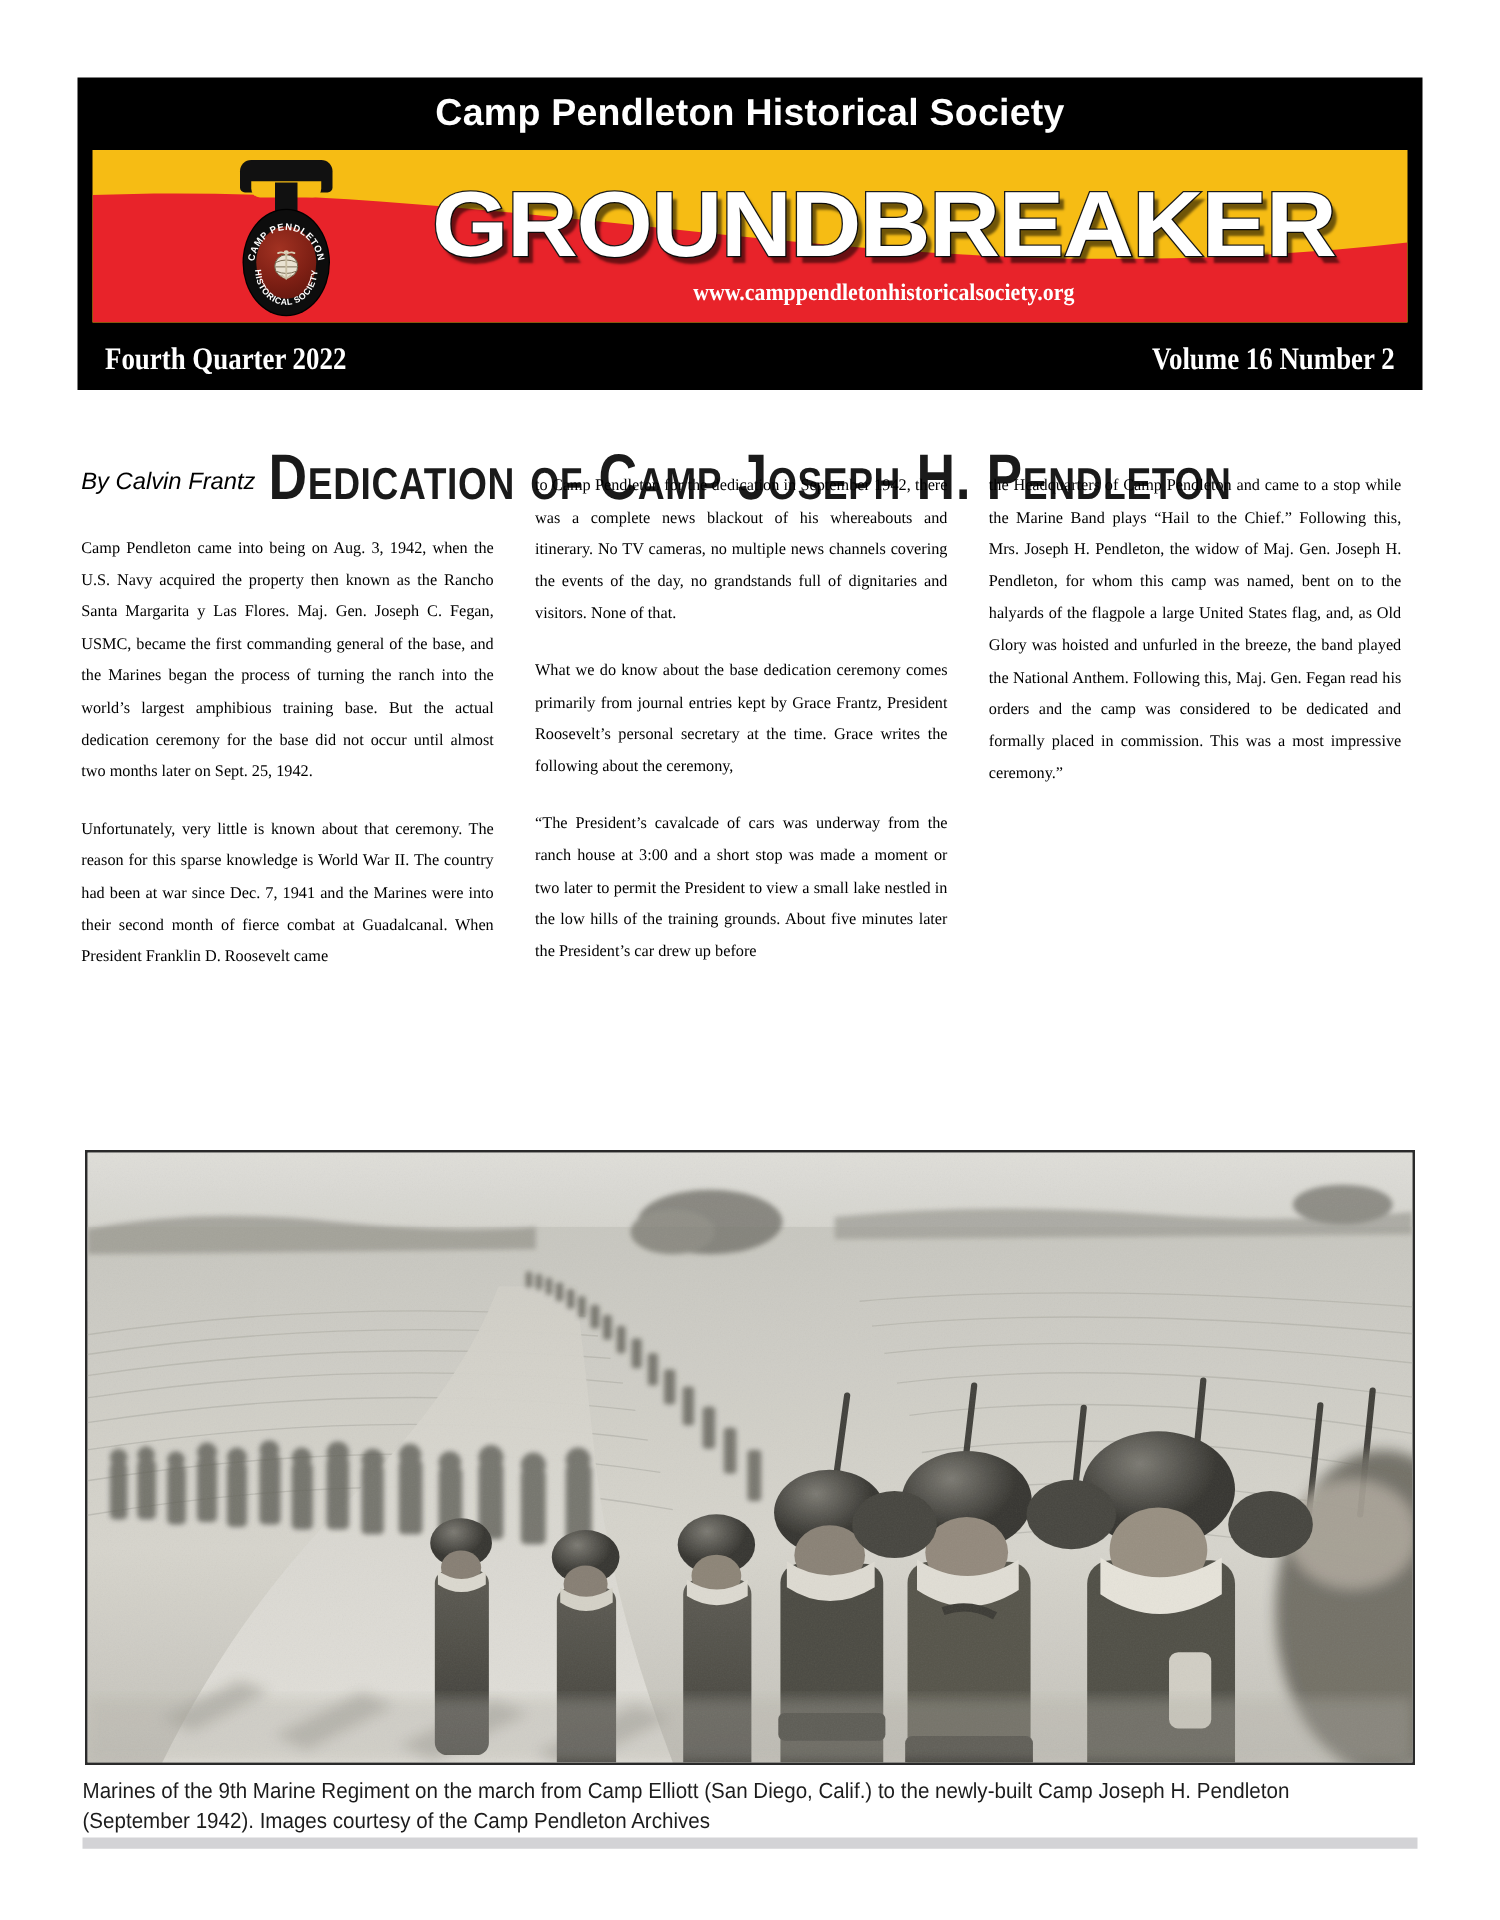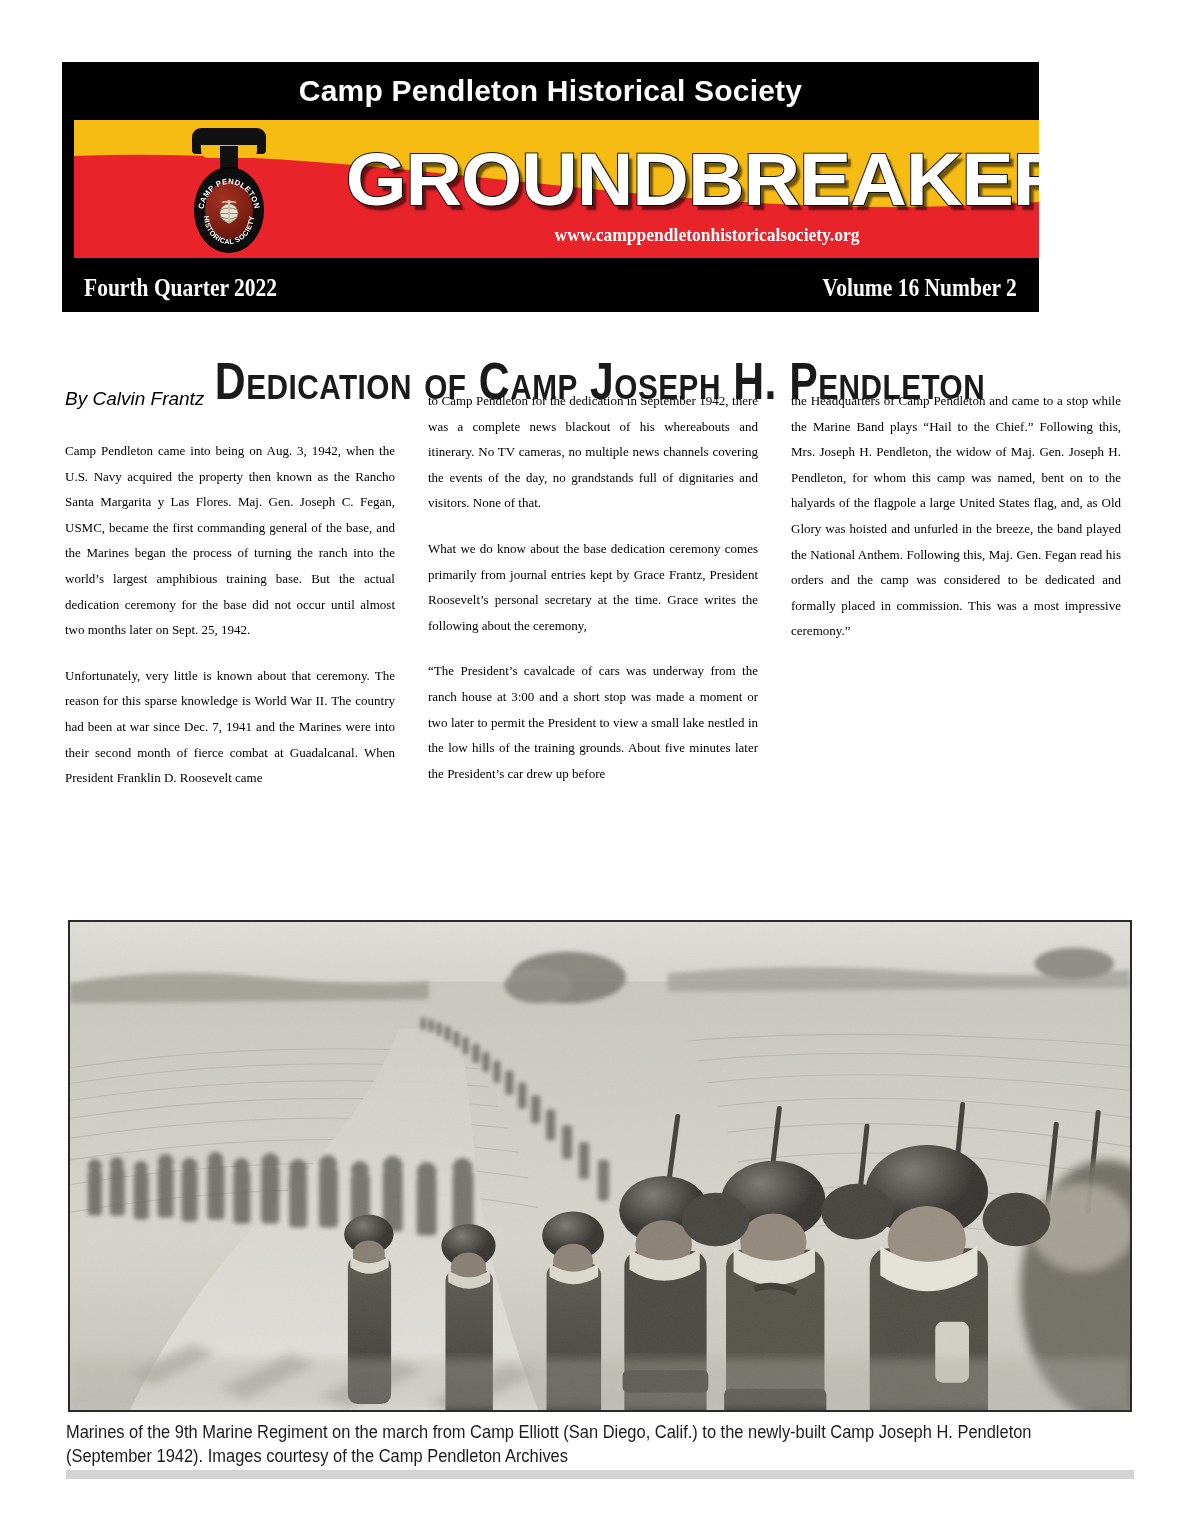--- a/index.html
+++ b/index.html
@@ -7,21 +7,21 @@
     width:1200px;height:1536px;
     font-family:"Liberation Serif",serif;
     color:#000;
     overflow:hidden;
     position:relative;
   }
   .page{position:relative;width:1200px;height:1536px;background:#fff;}
 
   
   .masthead{
-    position:absolute;left:62px;top:62px;width:977px;height:250px;
+    position:absolute;left:62px;top:62px;width:1076px;height:250px;
     background:#000;
     overflow:hidden;
   }
   .mh-society{
     position:absolute;left:0;top:12px;width:100%;
     text-align:center;
     font-family:"Liberation Sans",sans-serif;
     font-weight:bold;
     font-size:30px;
     letter-spacing:.2px;
@@ -120,21 +120,21 @@
     color:#1a1a1a;
     font-variant:small-caps;
     letter-spacing:.5px;
     transform:scaleX(.93) scaleY(1.12);
     transform-origin:center top;
     white-space:nowrap;
   }
 
   
   .cols{
-    position:absolute;left:65px;top:388px;width:1075px;height:524px;
+    position:absolute;left:65px;top:375px;width:1075px;height:524px;
   }
   .col{
     position:absolute;top:0;width:330px;height:524px;
     overflow:hidden;
   }
   .col1{left:0;}
   .col2{left:363px;}
   .col3{left:726px;}
   .byline{
     font-family:"Liberation Sans",sans-serif;

